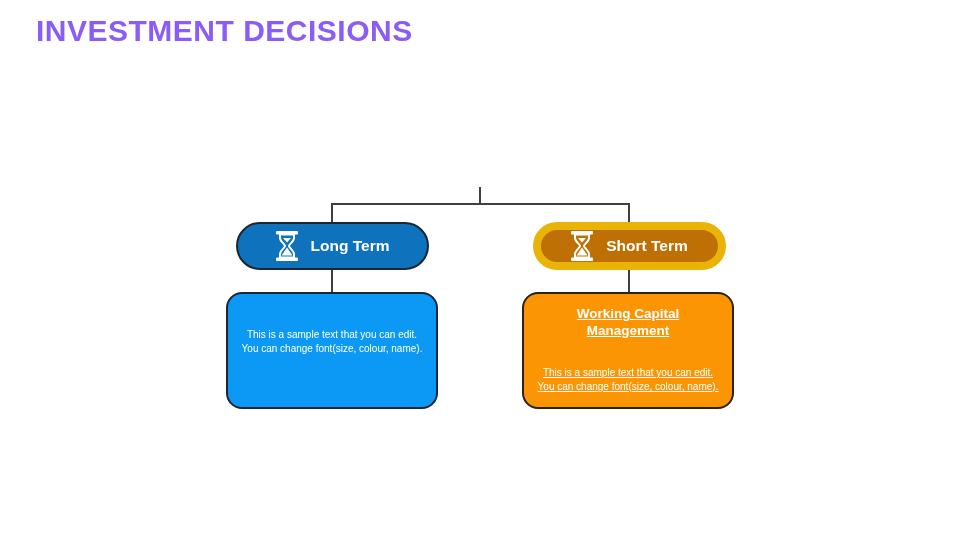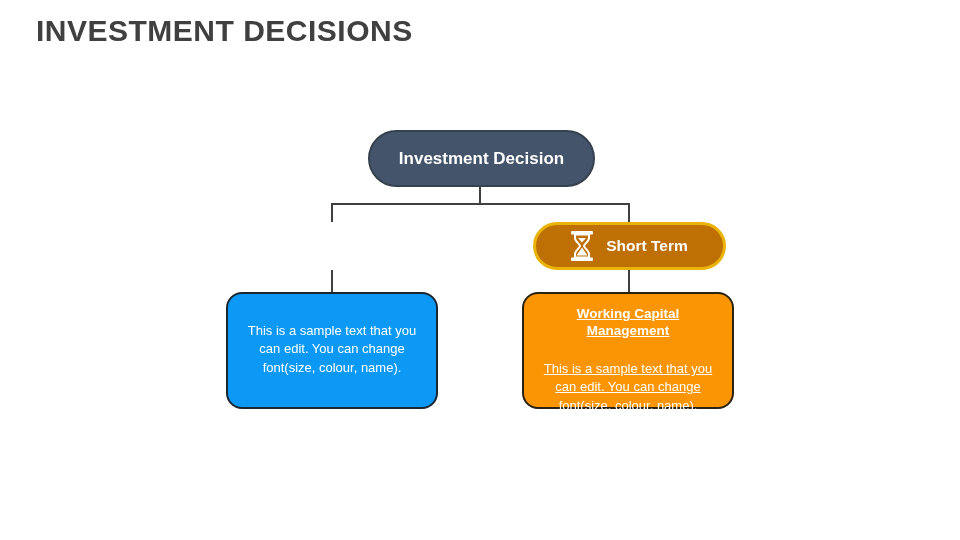--- a/index.html
+++ b/index.html
@@ -13,21 +13,21 @@
     overflow: hidden;
   }
 
   .slide-title {
     position: absolute;
     left: 36px;
     top: 14px;
     font-size: 30px;
     font-weight: bold;
     letter-spacing: 0.5px;
-    color: #404040;
+    color: #8b5cf6;
     white-space: nowrap;
   }
 
   .node {
     position: absolute;
     box-sizing: border-box;
     display: flex;
     align-items: center;
     justify-content: center;
     color: #ffffff;
@@ -47,21 +47,21 @@
 
   .pill {
     width: 193px;
     height: 48px;
     border-radius: 24px;
     gap: 13px;
     font-size: 15.5px;
     font-weight: bold;
   }
   .pill-long  { left: 236px; top: 222px; border: 2px solid #1c2630; }
-  .pill-short { left: 533px; top: 222px; border: 3px solid #eab308; }
+  .pill-short { left: 533px; top: 222px; border: 8px solid #eab308; }
 
   .hourglass { display: inline-flex; flex: 0 0 auto; }
 
   .card {
     position: absolute;
     box-sizing: border-box;
     width: 212px;
     height: 117px;
     border-radius: 16px;
     padding: 10px 11px;
@@ -75,22 +75,22 @@
     min-height: 38px;
     display: flex;
     align-items: center;
     justify-content: center;
     font-size: 13.5px;
     font-weight: bold;
     line-height: 1.25;
   }
 
   .card-body {
-    margin-top: 18px;
-    font-size: 13px;
+    margin-top: 24px;
+    font-size: 10px;
     line-height: 1.42;
   }
 
   .connector {
     position: absolute;
     background: #3f3f3f;
   }
   .c-root-stem  { left: 479px; top: 187px; width: 2px;  height: 16px; }
   .c-branch-bar { left: 331px; top: 203px; width: 299px; height: 2px; }
   .c-left-drop  { left: 331px; top: 205px; width: 2px;  height: 17px; }
@@ -105,24 +105,33 @@
 
   <div class="slide-title">INVESTMENT DECISIONS</div>
 
   <div class="connector c-root-stem"></div>
   <div class="connector c-branch-bar"></div>
   <div class="connector c-left-drop"></div>
   <div class="connector c-right-drop"></div>
   <div class="connector c-left-stem"></div>
   <div class="connector c-right-stem"></div>
 
-  <div class="node root-node" style="background: rgb(68, 84, 106);">
-    <span>Investment Decision</span>
+
+  <div class="node pill pill-long" style="background: rgb(14, 114, 188);">
+    <span class="hourglass">
+      <svg width="22" height="30" viewBox="0 0 22 30" aria-hidden="true">
+        <rect x="0" y="0" width="22" height="3.5" rx="1" fill="#ffffff"></rect>
+        <rect x="0" y="26.5" width="22" height="3.5" rx="1" fill="#ffffff"></rect>
+        <path d="M4 3.5 H18 V7 C18 10.5 13 13 13 15 C13 17 18 19.5 18 23 V26.5 H4 V23 C4 19.5 9 17 9 15 C9 13 4 10.5 4 7 Z" fill="none" stroke="#ffffff" stroke-width="2"></path>
+        <path d="M11 16.5 L16.5 24.5 H5.5 Z" fill="#ffffff"></path>
+        <path d="M7 7 H15 L11 11.5 Z" fill="#ffffff"></path>
+      </svg>
+    </span>
+    <span>Long Term</span>
   </div>
-
 
   <div class="card card-long" style="background: rgb(11, 153, 245);">
     <div class="card-body">This is a sample text that you can edit. You can change font(size, colour, name).</div>
   </div>
 
   <div class="node pill pill-short" style="background: rgb(190, 112, 5);">
     <span class="hourglass">
       <svg width="22" height="30" viewBox="0 0 22 30" aria-hidden="true">
         <rect x="0" y="0" width="22" height="3.5" rx="1" fill="#ffffff"></rect>
         <rect x="0" y="26.5" width="22" height="3.5" rx="1" fill="#ffffff"></rect>

